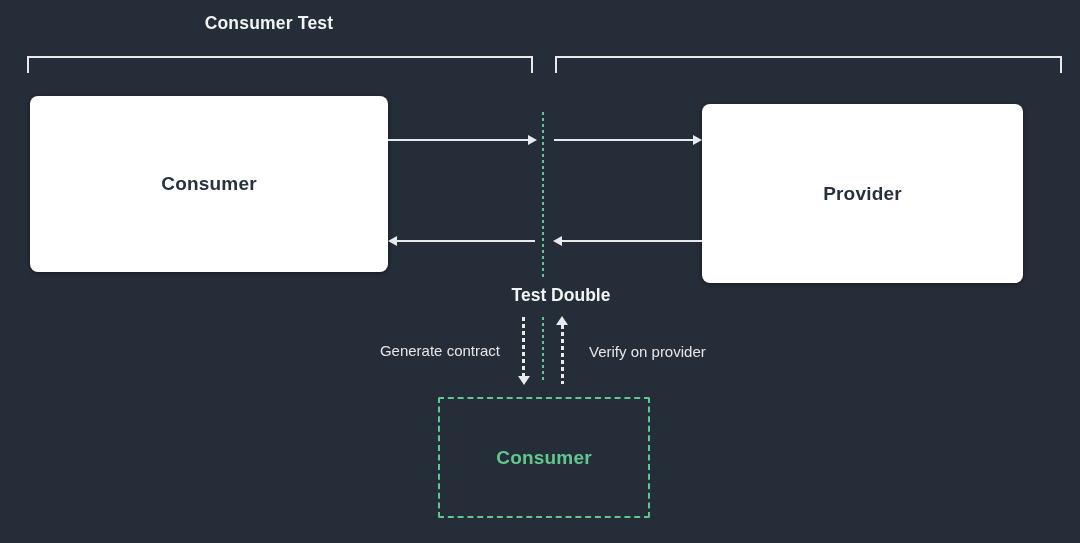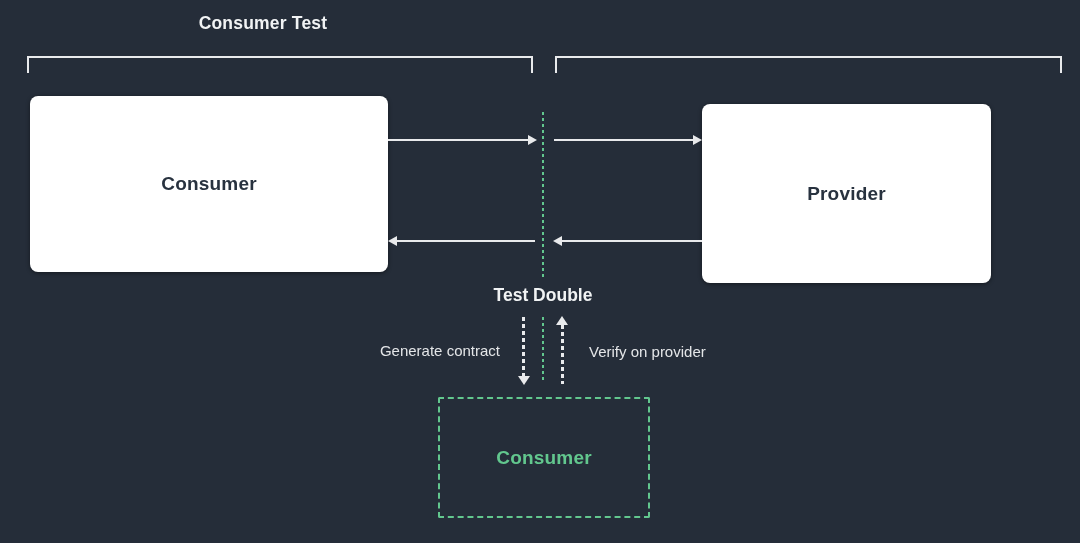--- a/index.html
+++ b/index.html
@@ -17,21 +17,21 @@
   
   .section-title {
     position: absolute;
     top: 13px;
     text-align: center;
     color: #F1F3F4;
     font-size: 17.5px;
     font-weight: bold;
     letter-spacing: 0.2px;
   }
-  .section-title.consumer { left: 10px; width: 506px; }
+  .section-title.consumer { left: 16px; width: 506px; }
   .section-title.provider { left: 555px; width: 507px; }
 
   
   .bracket {
     position: absolute;
     top: 56px;
     height: 17px;
     border-top: 2px solid #E9EAEC;
     border-left: 2px solid #E9EAEC;
     border-right: 2px solid #E9EAEC;
@@ -47,21 +47,21 @@
     box-shadow: 0 1px 4px rgba(0,0,0,0.45);
     display: flex;
     align-items: center;
     justify-content: center;
     color: #28323F;
     font-size: 19px;
     font-weight: bold;
     letter-spacing: 0.2px;
   }
   .node.consumer { left: 30px; top: 96px; width: 358px; height: 176px; }
-  .node.provider { left: 702px; top: 104px; width: 289px; height: 179px; }
+  .node.provider { left: 702px; top: 104px; width: 321px; height: 179px; }
 
   
   .hline {
     position: absolute;
     height: 2px;
     background: #E9EAEC;
   }
   .head-right {
     position: absolute;
     width: 0; height: 0;
@@ -99,21 +99,21 @@
     position: absolute;
     width: 0; height: 0;
     border-left: 6px solid transparent;
     border-right: 6px solid transparent;
     border-bottom: 9px solid #E9EAEC;
   }
 
   
   .test-double-label {
     position: absolute;
-    left: 443px; top: 285px; width: 200px;
+    left: 461px; top: 285px; width: 200px;
     text-align: center;
     color: #F1F3F4;
     font-size: 17.5px;
     font-weight: bold;
   }
 
   
   .annotation {
     position: absolute;
     color: #E4E6E8;

